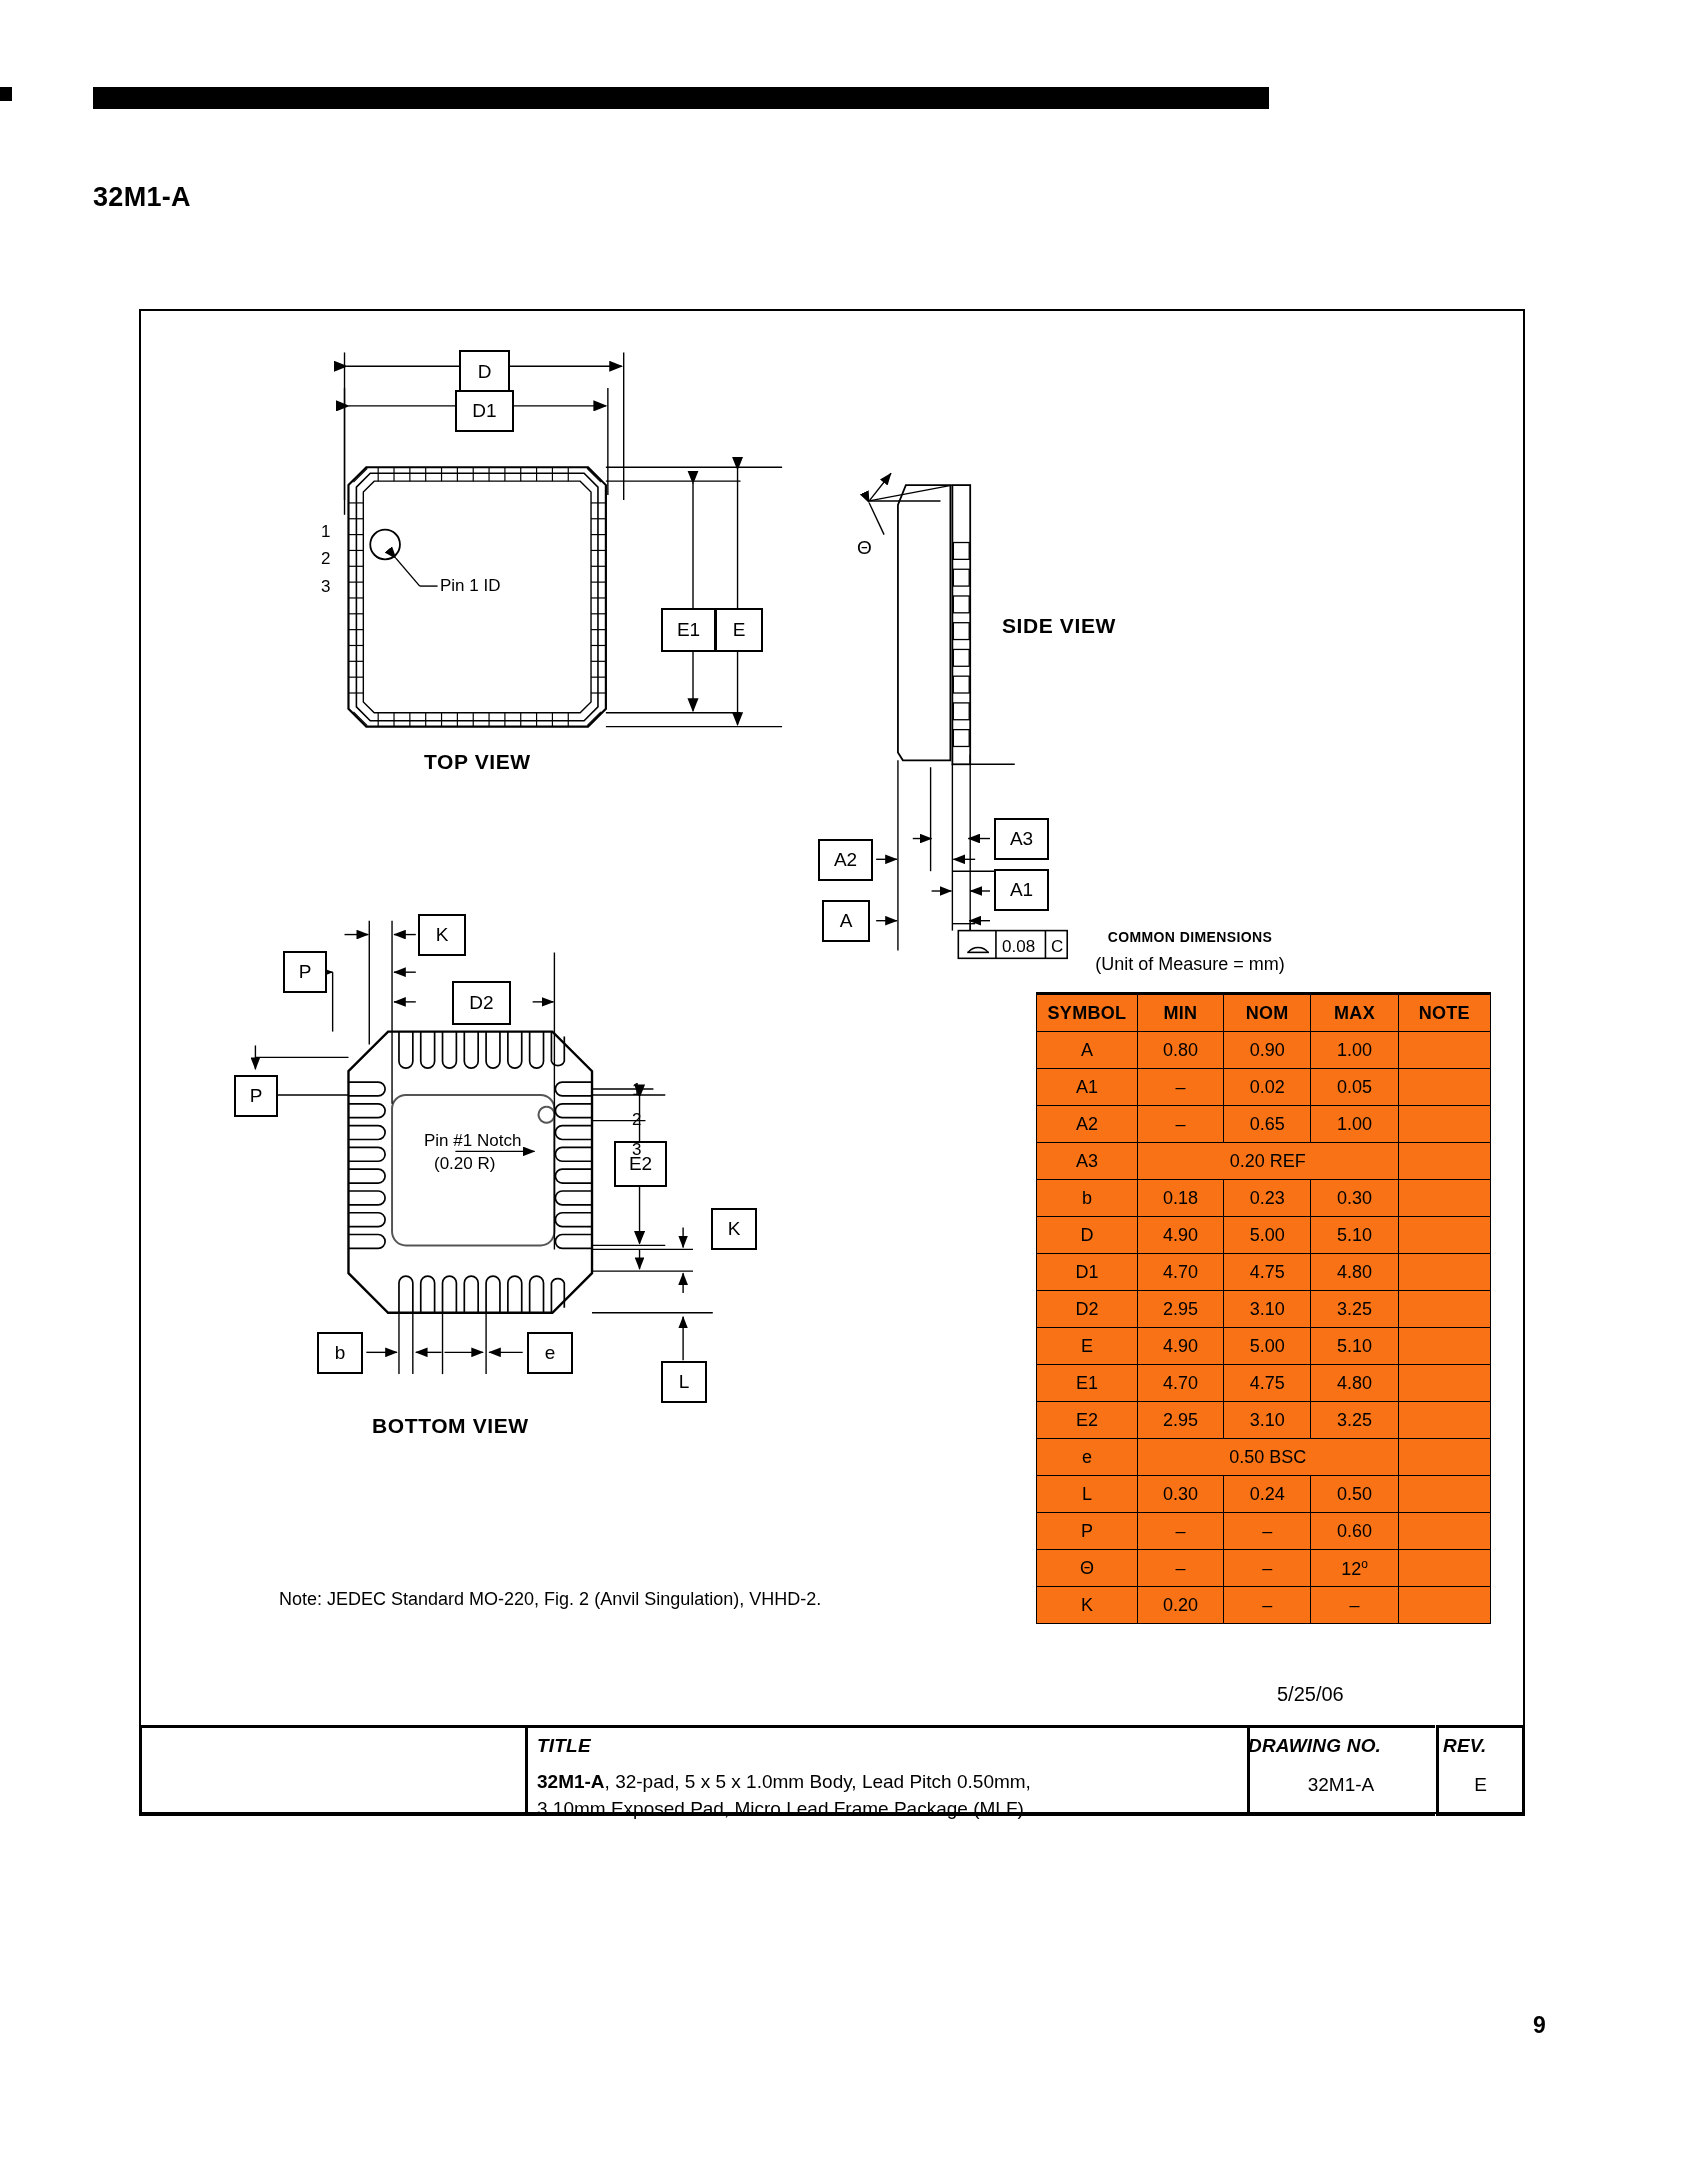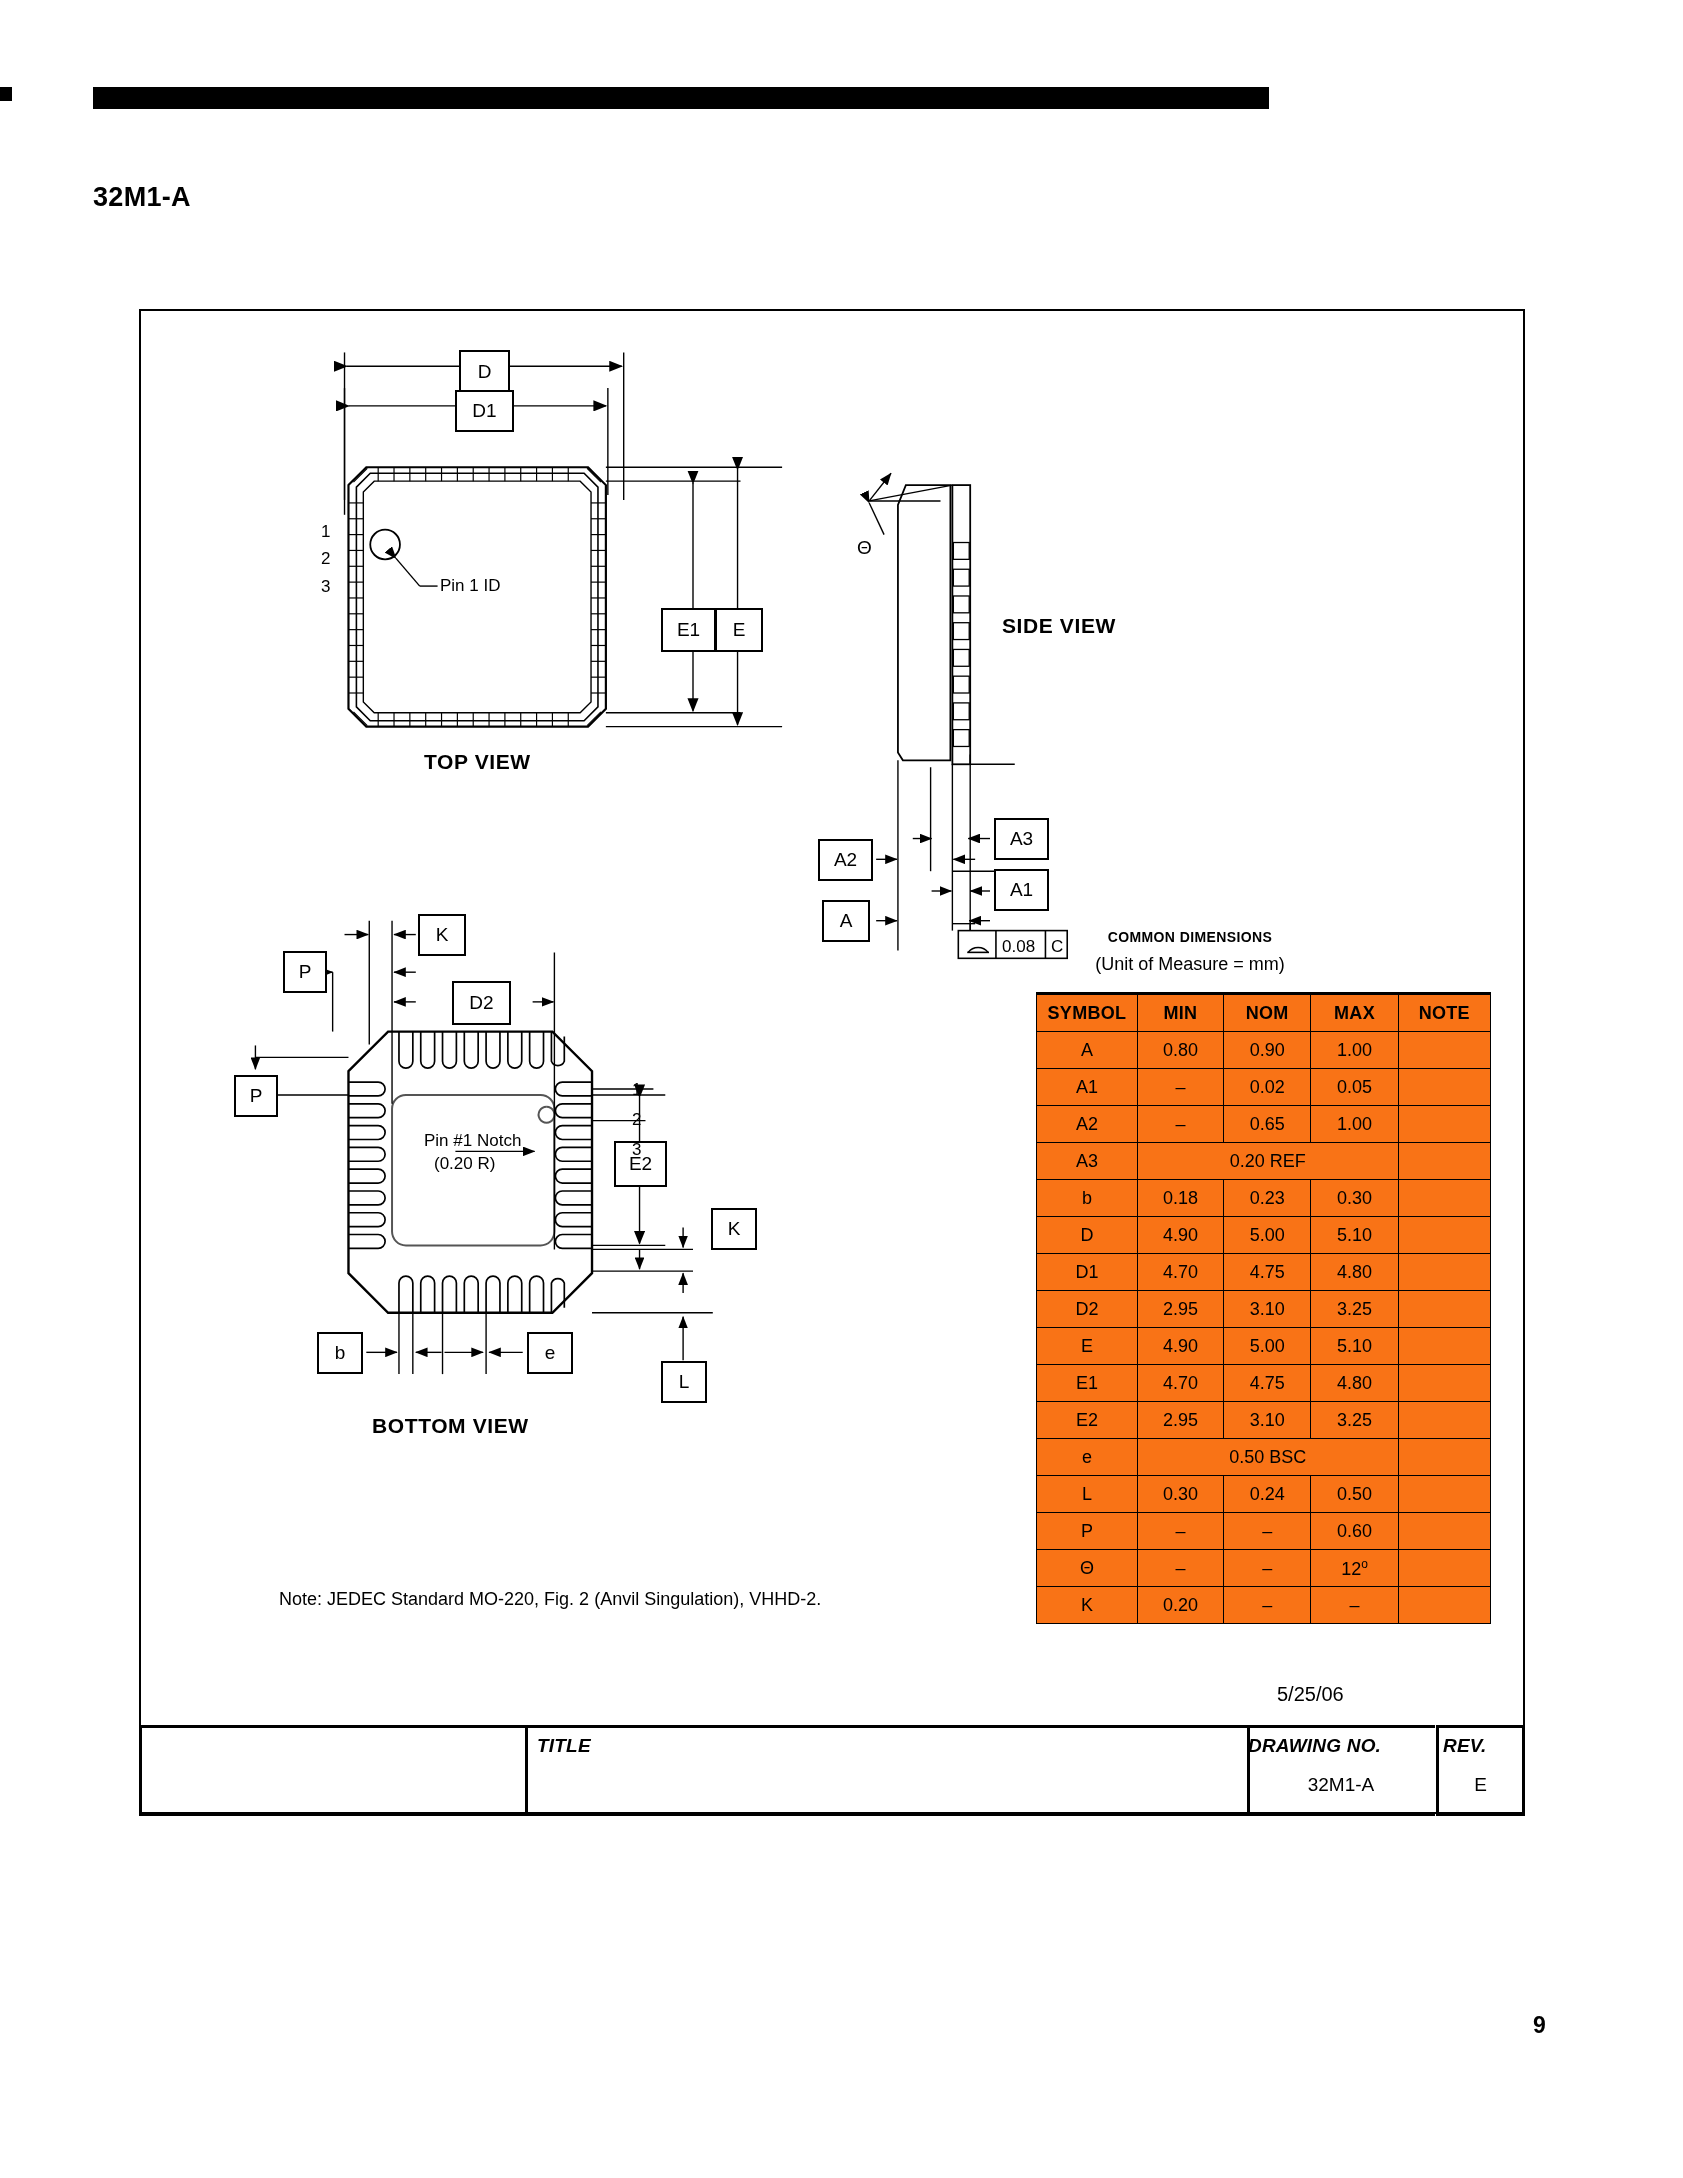--- a/index.html
+++ b/index.html
@@ -626,20 +626,26 @@
   </table>
 
   <div class="tb-date">5/25/06</div>
 
   <div class="tb-cellA"></div>
   <div class="tb-cellB"></div>
   <div class="tb-cellC"></div>
   <div class="tb-cellD"></div>
 
   <div class="tb-label" style="left:537px; top:1735px;">TITLE</div>
+  <div class="tb-body" style="left:537px; top:1768px;">
+    <div>
+      <b class="bold">32M1-A</b><span>, 32-pad, 5 x 5 x 1.0mm Body, Lead Pitch 0.50mm,</span>
+    </div>
+    <div>3.10mm Exposed  Pad, Micro Lead Frame Package (MLF)</div>
+  </div>
 
   <div class="tb-label" style="left:1248px; top:1735px;">DRAWING NO.</div>
   <div class="tb-center" style="left:1247px; top:1774px; width:188px;">32M1-A</div>
 
   <div class="tb-label" style="left:1443px; top:1735px;">REV.</div>
   <div class="tb-center" style="left:1436px; top:1774px; width:89px;">E</div>
 
 </div>
 
 

